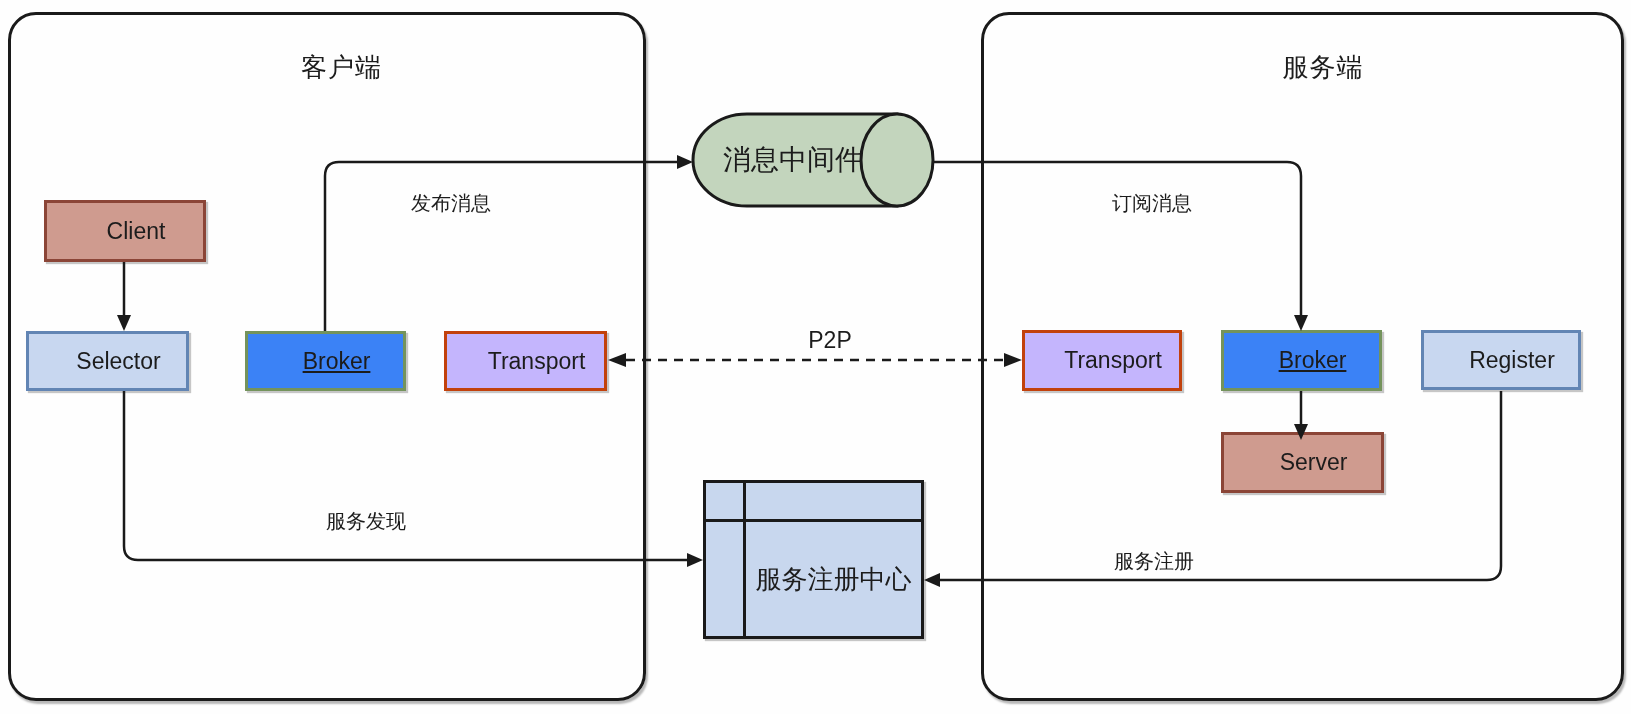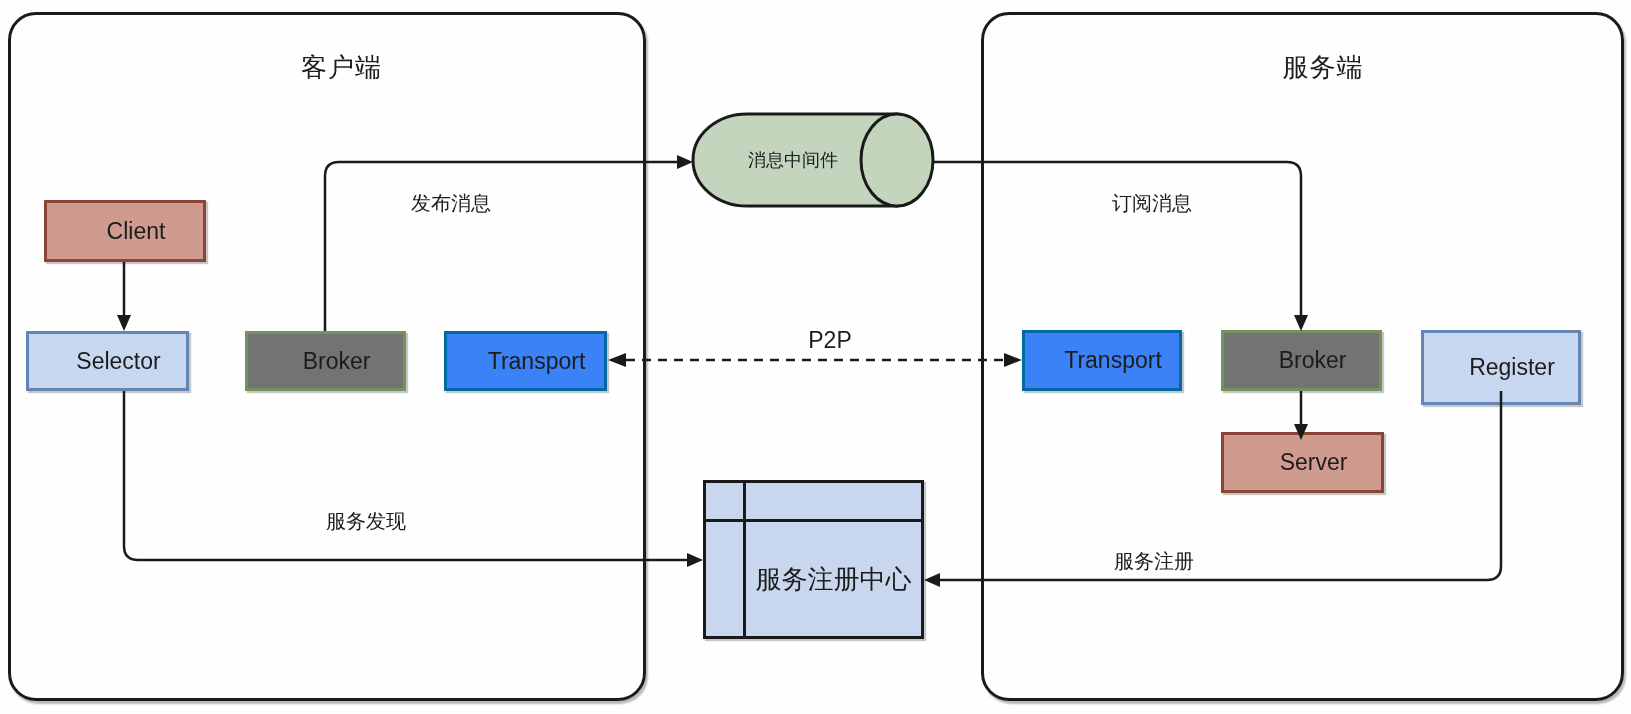--- a/index.html
+++ b/index.html
@@ -20,29 +20,29 @@
   }
   .group-title.client{left:24px;width:635px;}
   .group-title.server{left:981px;width:684px;}
   
   .node{
     position:absolute;display:flex;align-items:center;justify-content:center;
     font-size:23px;box-sizing:border-box;box-shadow:2px 2px 1px rgba(0,0,0,0.22);padding-left:22px;
   }
   .red   {background:#cf9b8f;border:3px solid #8b4537;}
   .blue  {background:#c8d7f0;border:3px solid #6285b4;}
-  .green {background:#737373;border:3px solid #74935c;}
-  .purple{background:#3b82f6;border:3px solid #0369a1;text-align:center;}
+  .green {background:#3b82f6;border:3px solid #74935c;text-decoration:underline;}
+  .purple{background:#c4b5fd;border:3px solid #c2410c;text-align:center;}
   .n-client     {left:44px;  top:200px;width:162px;height:62px;}
   .n-selector   {left:26px;  top:331px;width:163px;height:60px;}
   .n-broker-l   {left:245px; top:331px;width:161px;height:60px;}
   .n-transport-l{left:444px; top:331px;width:163px;height:60px;}
   .n-transport-r{left:1022px;top:330px;width:160px;height:61px;}
   .n-broker-r   {left:1221px;top:330px;width:161px;height:61px;}
-  .n-register   {left:1421px;top:330px;width:160px;height:75px;}
+  .n-register   {left:1421px;top:330px;width:160px;height:60px;}
   .n-server     {left:1221px;top:432px;width:163px;height:61px;}
   
   .registry{
     position:absolute;left:703px;top:480px;width:221px;height:159px;box-sizing:border-box;
     background:#c8d7ee;border:3px solid #1a1a1a;box-shadow:2px 2px 1px rgba(0,0,0,0.22);
   }
   .registry .vline{position:absolute;left:37px;top:0;bottom:0;width:3px;background:#1a1a1a;}
   .registry .hline{position:absolute;top:36px;left:0;right:0;height:3px;background:#1a1a1a;}
   .registry .reg-label{
     position:absolute;left:40px;top:39px;right:0;bottom:0;
@@ -52,21 +52,21 @@
   .wires{position:absolute;left:0;top:0;width:1631px;height:714px;pointer-events:none;}
   
   .edge-label{
     position:absolute;transform:translate(-50%,-50%);font-size:20px;white-space:nowrap;
     background:rgba(255,255,255,0.0);
   }
   .edge-label.small{font-size:23px;}
   
   .cyl-label{
     position:absolute;left:693px;top:114px;width:200px;height:92px;
-    display:flex;align-items:center;justify-content:center;font-size:18px;
+    display:flex;align-items:center;justify-content:center;font-size:28px;
   }
 </style>
 </head>
 <body>
 
 <div class="canvas">
 
   <div class="group group-client"></div>
   <div class="group group-server"></div>
   <div class="group-title client">客户端</div>

